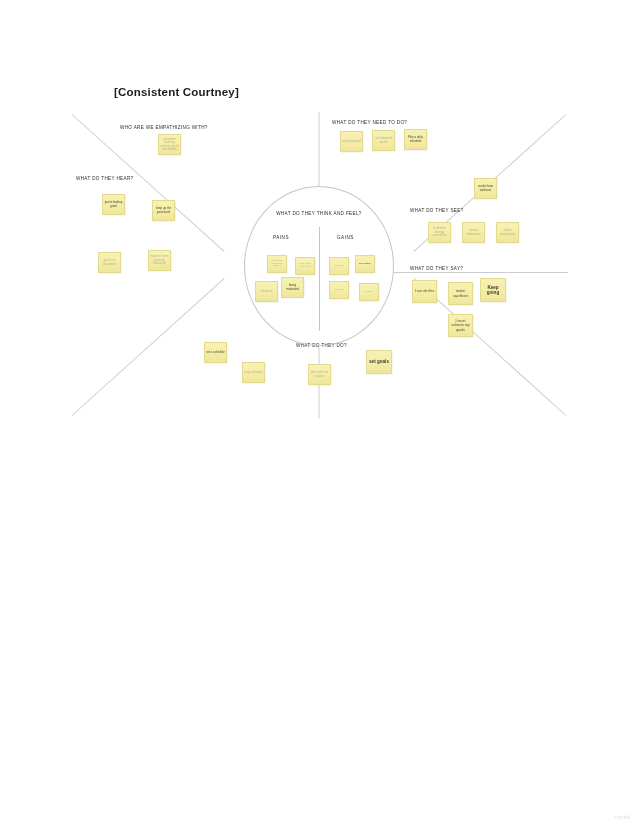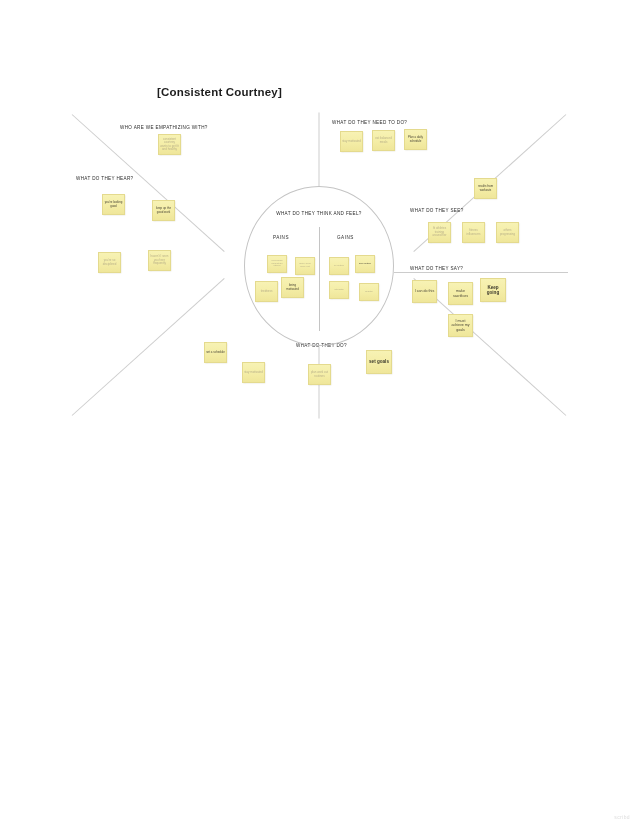--- a/index.html
+++ b/index.html
@@ -18,21 +18,20 @@
 
   
   #doc-title {
     position: absolute;
     left: 114px; top: 86px;
     font-size: 11.5px;
     font-weight: bold;
     color: #1d1d1d;
     letter-spacing: .2px;
     white-space: nowrap;
-    margin-left: 43px;
   }
 
   
   #map {
     position: absolute;
     left: 72px; top: 112px;
     width: 494px; height: 305px;
   }
 
   

